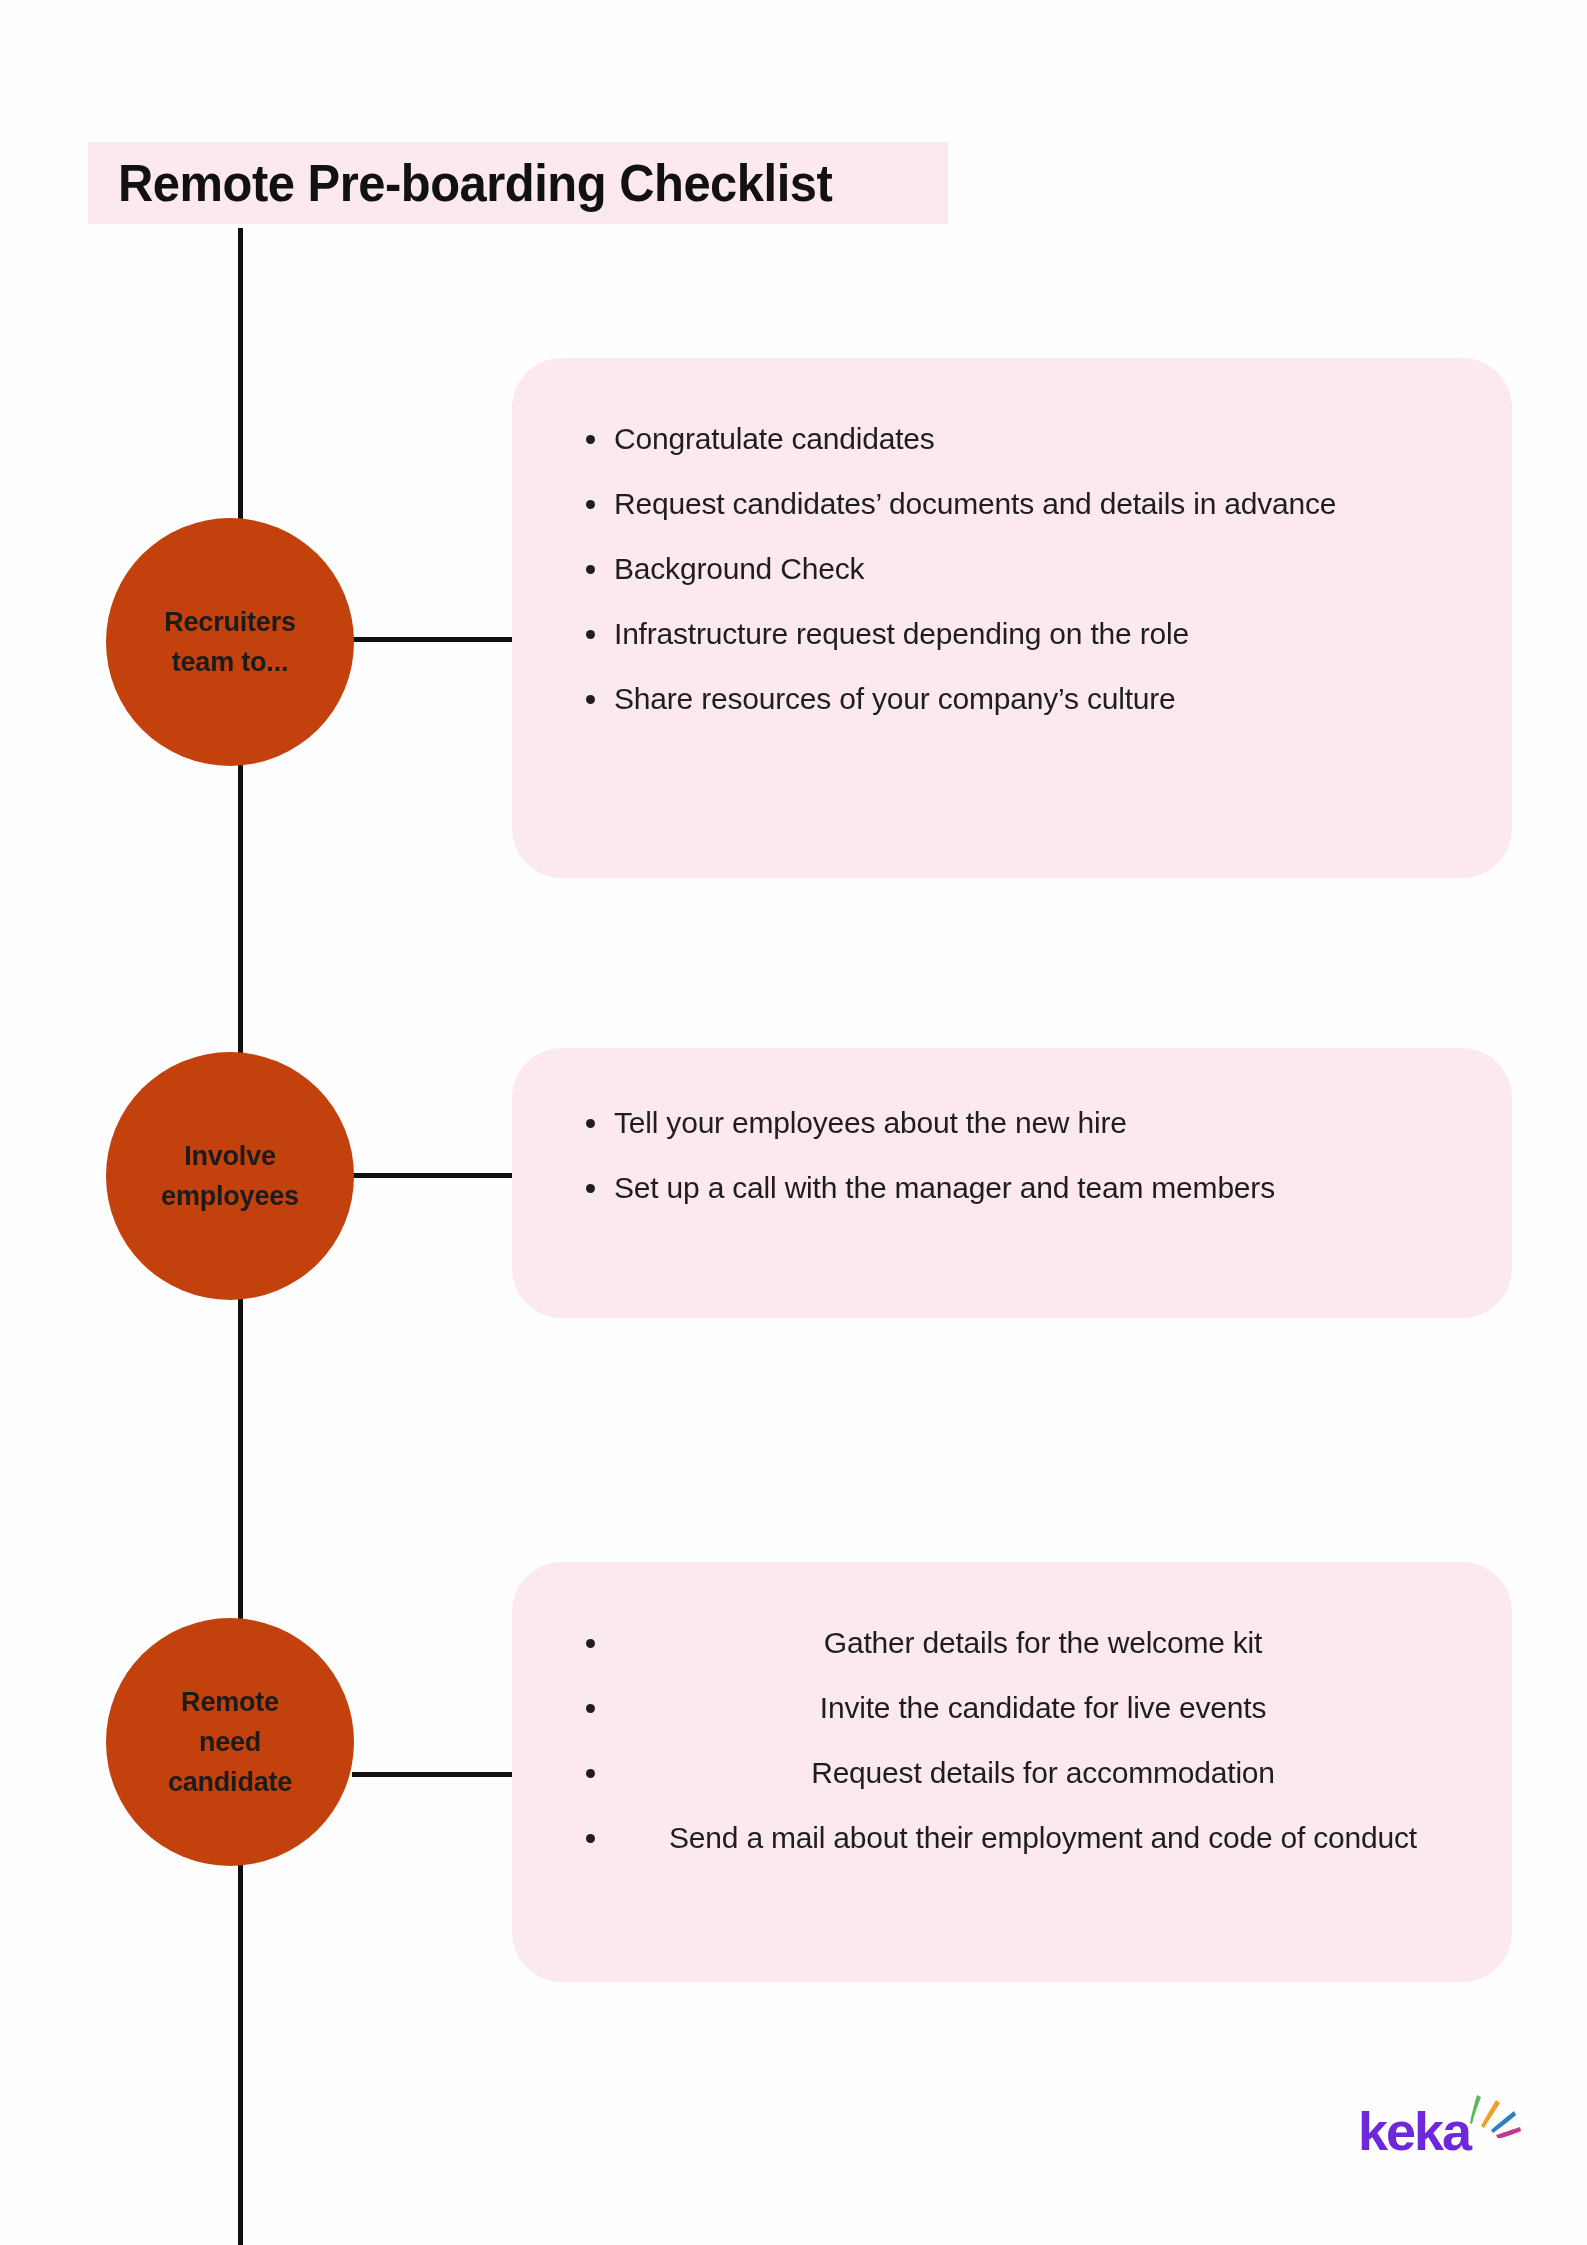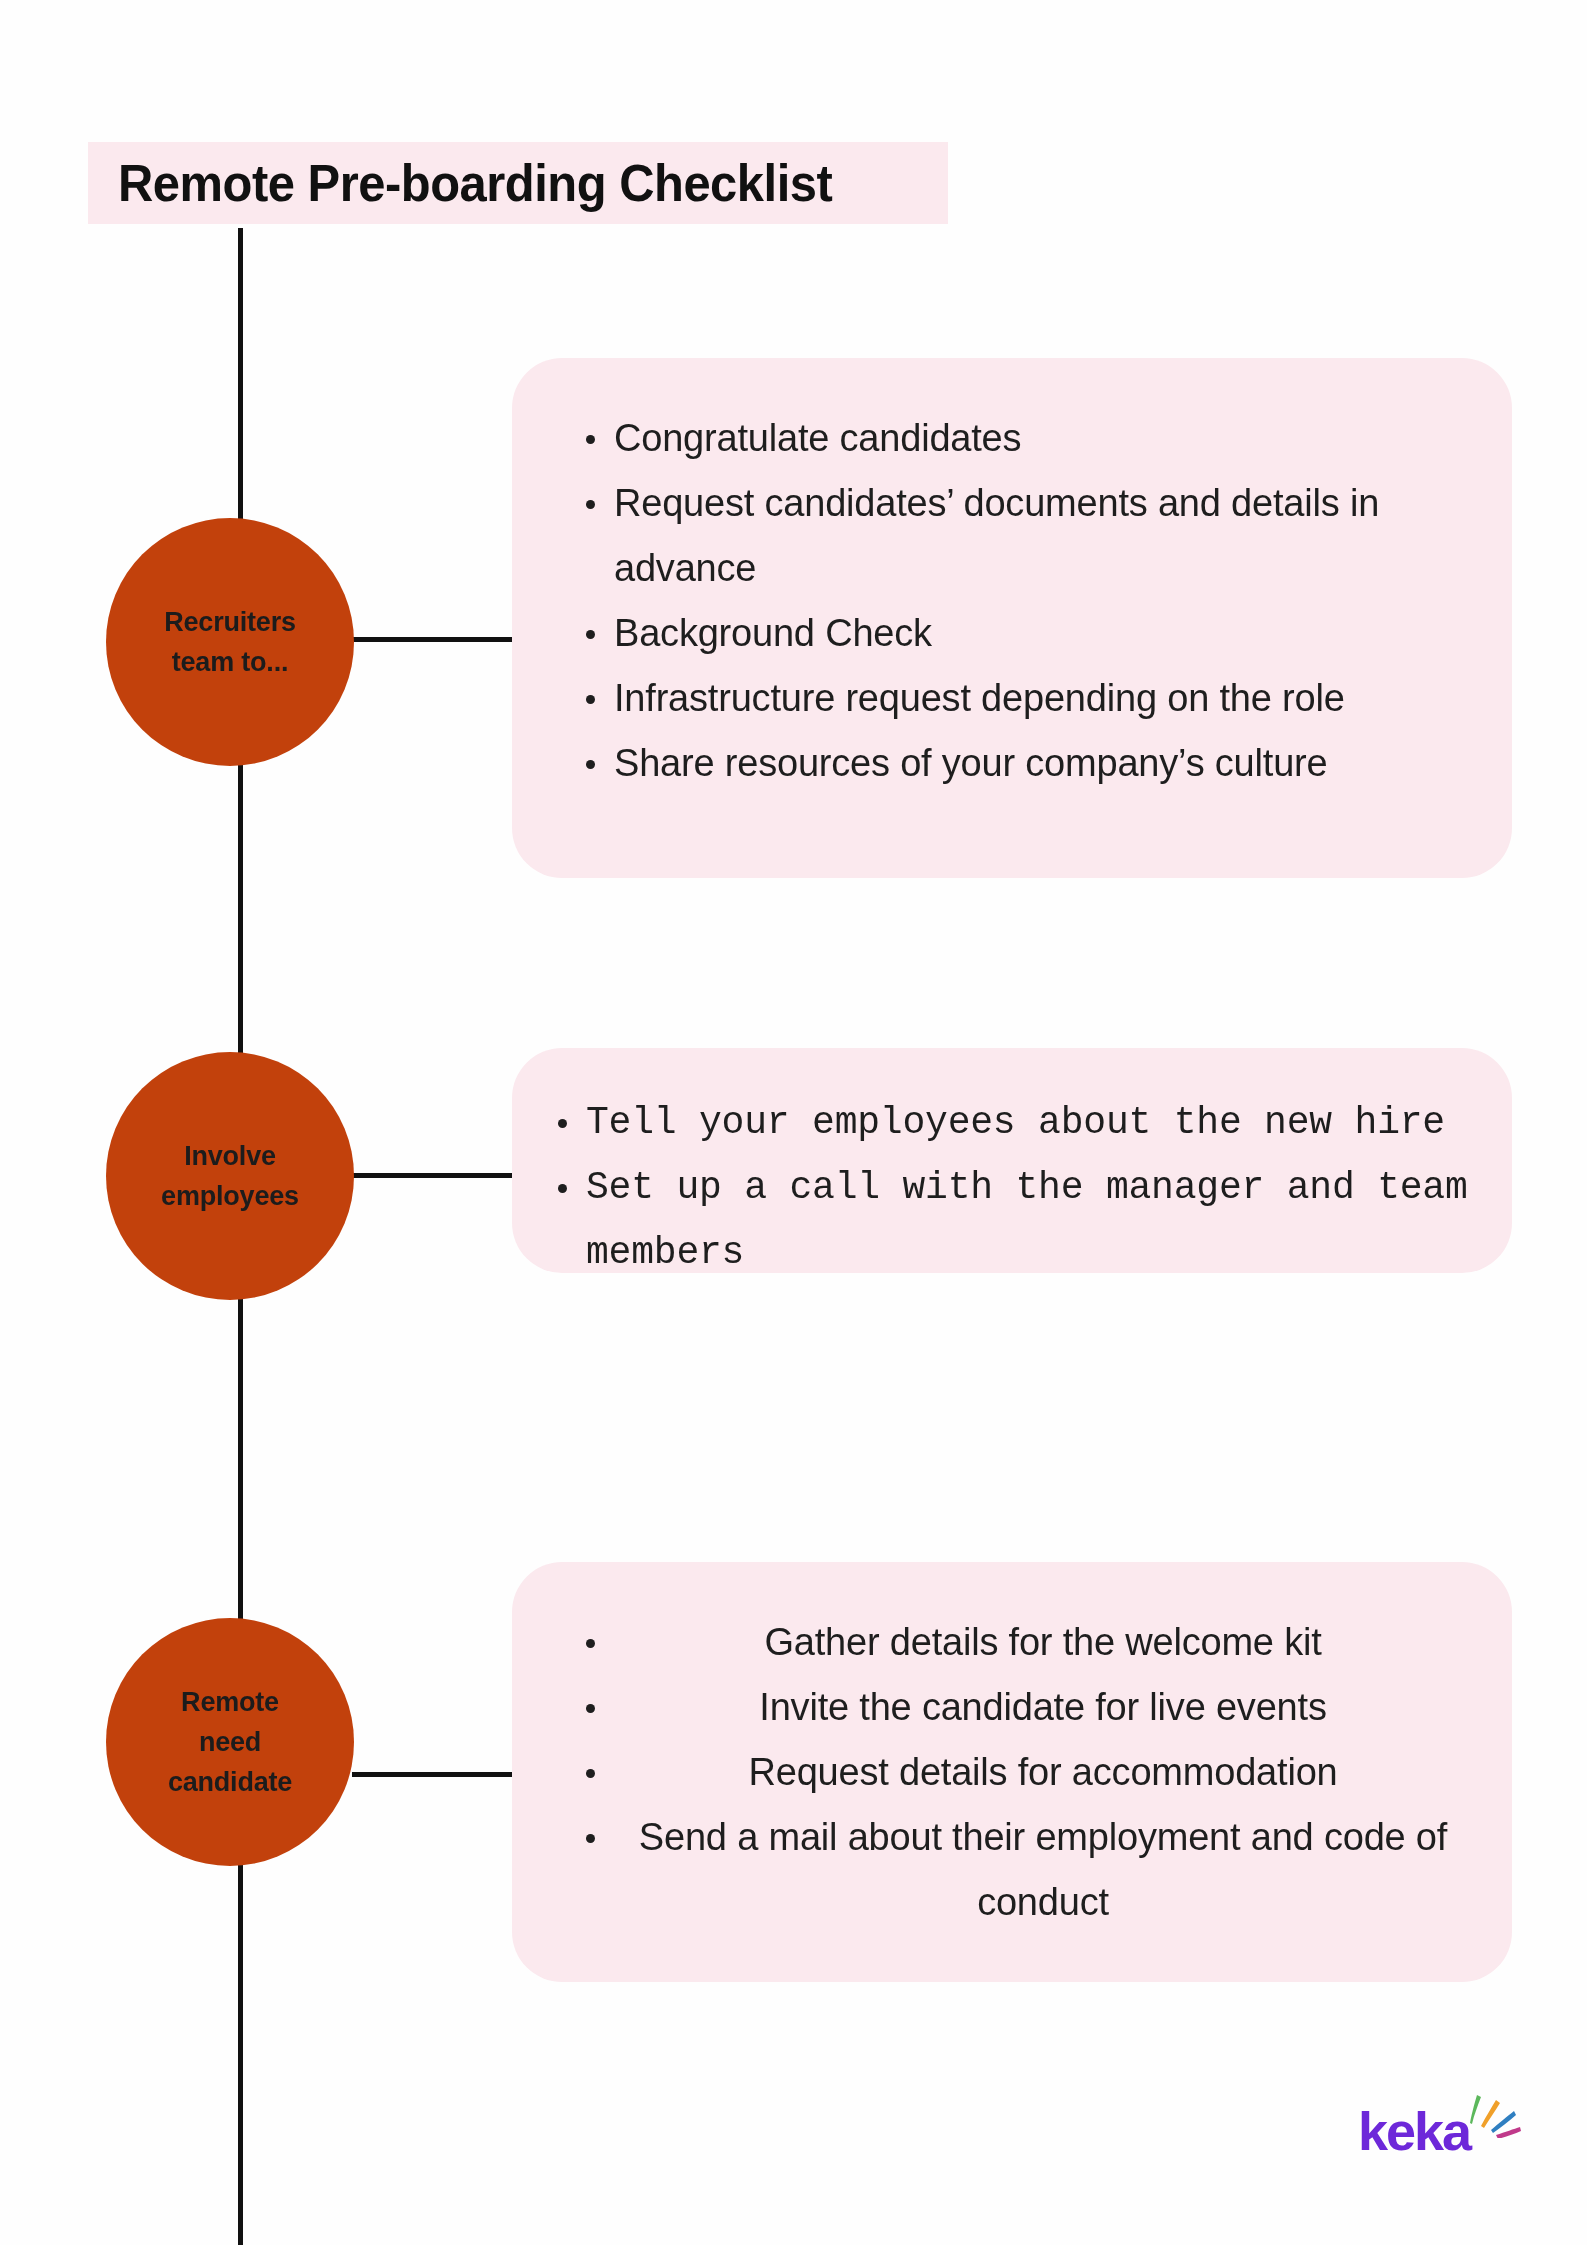--- a/index.html
+++ b/index.html
@@ -89,33 +89,33 @@
   
   .card {
     position: absolute;
     left: 512px;
     width: 1000px;
     background: #fbe9ee;
     border-radius: 50px;
     box-sizing: border-box;
   }
   .card-1 { top: 358px;  height: 520px;  padding: 48px 40px 48px 60px; }
-  .card-2 { top: 1048px; height: 225px;  padding: 42px 40px 42px 32px; font-family: Liberation Mono, monospace; }
+  .card-2 { top: 1048px; height: 270px;  padding: 42px 40px 42px 60px; }
   .card-3 { top: 1562px; height: 420px;  padding: 48px 40px 48px 60px; text-align: center; }
 
   .card ul {
     list-style: none;
     margin: 0;
     padding: 0;
   }
   .card li {
     position: relative;
     padding-left: 42px;
     color: #1e1e1e;
-    font-size: 38px;
+    font-size: 30px;
     line-height: 65px;
     font-weight: 400;
     letter-spacing: -0.2px;
   }
   .card li::before {
     content: "";
     position: absolute;
     left: 14px;
     top: 29px;
     width: 9px;

